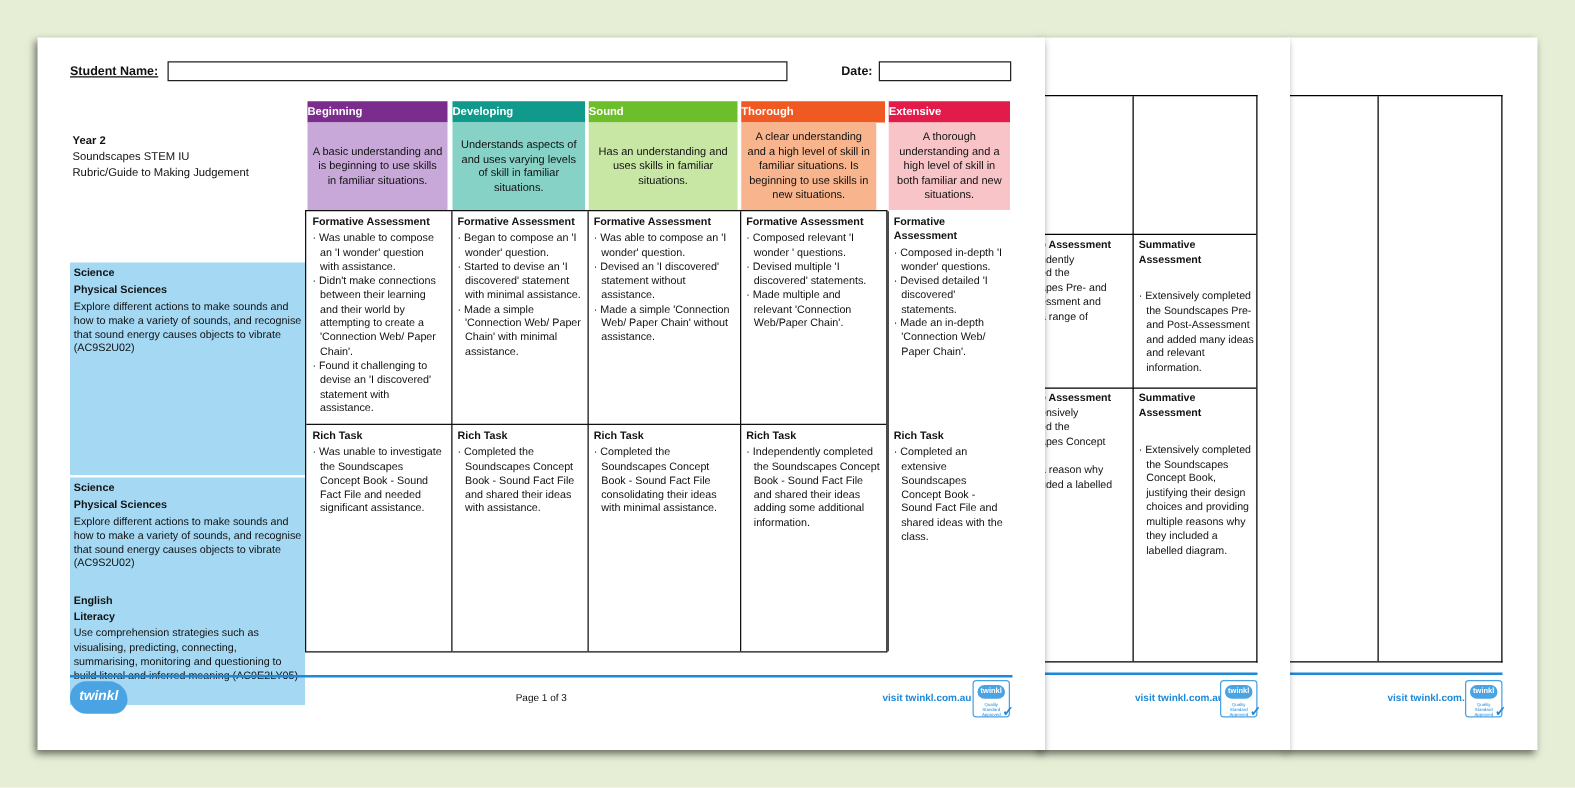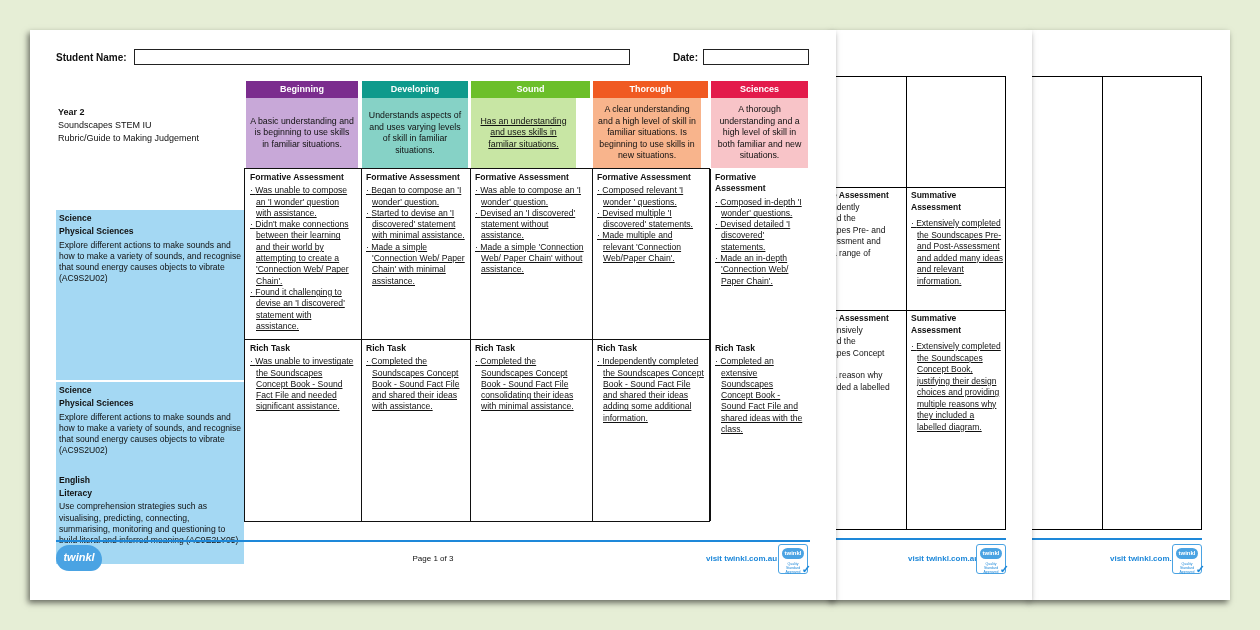--- a/index.html
+++ b/index.html
@@ -10,51 +10,51 @@
   #page3 { left: 1030px; top: 30px; width: 200px; height: 570px; }
   #page2 { left: 832px; top: 30px; width: 200px; height: 570px; }
   #page1 { left: 30px; top: 30px; width: 806px; height: 570px; }
 
   
   .bp-table { position: absolute; top: 46px; border: 1px solid #000; }
   .bp-col { position: absolute; top: 0; bottom: 0; border-left: 1px solid #000; }
   .bp-row { position: absolute; left: 0; right: 0; border-top: 1px solid #000; }
   .bp-cell { position: absolute; font-size: 8.5px; line-height: 11.5px; }
   .bp-cell .h { font-weight: bold; }
-  .bp-cell ul { list-style: none; margin-top: 5px; text-decoration: underline; }
+  .bp-cell ul { list-style: none; margin-top: 18px; }
   .bp-cell li { padding-left: 6px; text-indent: -6px; }
   .bp-cell li::before { content: "· "; }
   .bp-footer-line { position: absolute; height: 2px; background: #1e88d9; }
   .visit { position: absolute; font-size: 8px; color: #1e88d9; font-weight: bold; }
   .badge { position: absolute; width: 30px; height: 30px; border: 1.5px solid #4aa3e3; border-radius: 3px; background: #fff; }
   .badge .cloud { position: absolute; left: 3px; top: 3px; width: 22px; height: 11px; background: #4aa3e3; border-radius: 6px; color: #fff; font-size: 6px; font-weight: bold; text-align: center; line-height: 11px; }
   .badge .tiny { position: absolute; left: 3px; top: 17px; width: 22px; font-size: 3.5px; color: #1e88d9; text-align: center; line-height: 4px; }
   .badge .tick { position: absolute; right: -4px; bottom: -3px; color: #1e88d9; font-size: 11px; font-weight: bold; }
 
   
   .lbl { position: absolute; font-size: 10px; font-weight: bold; }
   .inbox { position: absolute; border: 1px solid #222; height: 16px; background: #fff; }
   .intro { position: absolute; left: 28px; top: 76px; font-size: 9px; line-height: 13px; }
   .intro .y { font-weight: bold; }
 
-  .lvl-head { position: absolute; top: 51px; height: 17px; color: #fff; font-size: 9px; font-weight: bold; text-align: center; line-height: 17px; }
+  .lvl-head { position: absolute; top: 51px; height: 17px; color: #fff; font-size: 9px; font-weight: bold; text-align: left; line-height: 17px; }
   .lvl-desc { position: absolute; top: 68px; height: 70px; font-size: 8.8px; line-height: 11.5px; text-align: center; display: flex; align-items: center; justify-content: center; padding: 0 4px; }
 
   .crit { position: absolute; left: 26px; width: 188px; background: #a4d8f3; font-size: 8.6px; line-height: 11.3px; padding: 3px 3px; margin-top: 42px; }
   .crit .b { font-weight: bold; }
   .crit p { margin-bottom: 2px; }
   .crit .gap { height: 16px; }
 
   .grid { position: absolute; left: 214px; top: 138px; width: 466px; height: 354px; border: 1.2px solid #111; }
   .gcol { position: absolute; top: 0; bottom: 0; border-left: 1.2px solid #111; }
   .grow { position: absolute; left: 0; right: 0; top: 170px; border-top: 1.2px solid #111; }
   .cell { position: absolute; font-size: 8.6px; line-height: 11.3px; padding: 3px 5px; }
   .cell .h { font-weight: bold; display: block; margin-bottom: 2px; }
   .cell ul { list-style: none; }
-  .cell li { padding-left: 6px; text-indent: -6px; text-decoration: underline; }
+  .cell li { padding-left: 6px; text-indent: -6px; }
   .cell li::before { content: "· "; }
 
   .footline { position: absolute; left: 26px; top: 510px; width: 754px; height: 2px; background: #1e88d9; }
   .logo { position: absolute; left: 26px; top: 515px; width: 46px; height: 26px; background: #4aa3e3; border-radius: 14px 16px 12px 14px; color: #fff; font-weight: bold; font-size: 11px; text-align: center; line-height: 24px; font-style: italic; }
   .pageno { position: absolute; left: 0; right: 0; top: 524px; text-align: center; font-size: 8px; }
 </style>
 </head>
 <body>
 
 <div class="page" id="page3">
@@ -110,44 +110,44 @@
   <div class="bp-footer-line" style="left:0; width:174px; top:508px;"></div>
   <div class="visit" style="left:76px; top:524px;">visit twinkl.com.au</div>
   <div class="badge" style="left:144px; top:514px;">
     <div class="cloud">twinkl</div>
     <div class="tiny">Quality Standard Approved</div>
     <div class="tick">✓</div>
   </div>
 </div>
 
 <div class="page" id="page1">
-  <div class="lbl" style="left:26px; top:22px;">Student Name:</div>
+  <div class="lbl" style="left:26px; top:22px;text-decoration:underline;">Student Name:</div>
   <div class="inbox" style="left:104px; top:19px; width:496px;"></div>
   <div class="lbl" style="left:643px; top:22px;">Date:</div>
   <div class="inbox" style="left:673px; top:19px; width:106px;"></div>
 
   <div class="intro">
     <div class="y">Year 2</div>
     <div>Soundscapes STEM IU</div>
     <div>Rubric/Guide to Making Judgement</div>
   </div>
 
   <div class="lvl-head" style="left:216px; width:112px; background:#7b2d8e;">Beginning</div>
   <div class="lvl-head" style="left:332px; width:106px; background:#0f9a8c;">Developing</div>
   <div class="lvl-head" style="left:441px; width:119px; background:#6cbf2a;">Sound</div>
   <div class="lvl-head" style="left:563px; width:115px; background:#f05a22;">Thorough</div>
-  <div class="lvl-head" style="left:681px; width:97px; background:#e31b4b;">Sciences</div>
+  <div class="lvl-head" style="left:681px; width:97px; background:#e31b4b;">Extensive</div>
 
   <div class="lvl-desc" style="left:216px; width:112px; background:#c8a8d8;">
       <span>A basic understanding and is beginning to use skills in familiar situations.</span>
     </div>
   <div class="lvl-desc" style="left:332px; width:106px; background:#86d2c6;">
       <span>Understands aspects of and uses varying levels of skill in familiar situations.</span>
     </div>
-  <div class="lvl-desc" style="left:441px; width:105px; background:#c8e6a4;text-decoration:underline;">
+  <div class="lvl-desc" style="left:441px; width:119px; background:#c8e6a4;">
       <span>Has an understanding and uses skills in familiar situations.</span>
     </div>
   <div class="lvl-desc" style="left:563px; width:108px; background:#f8b48c;">
       <span>A clear understanding and a high level of skill in familiar situations. Is beginning to use skills in new situations.</span>
     </div>
   <div class="lvl-desc" style="left:681px; width:97px; background:#f8c4c8;">
       <span>A thorough understanding and a high level of skill in both familiar and new situations.</span>
     </div>
 
   <div class="crit" style="top:138px; height:170px;">

